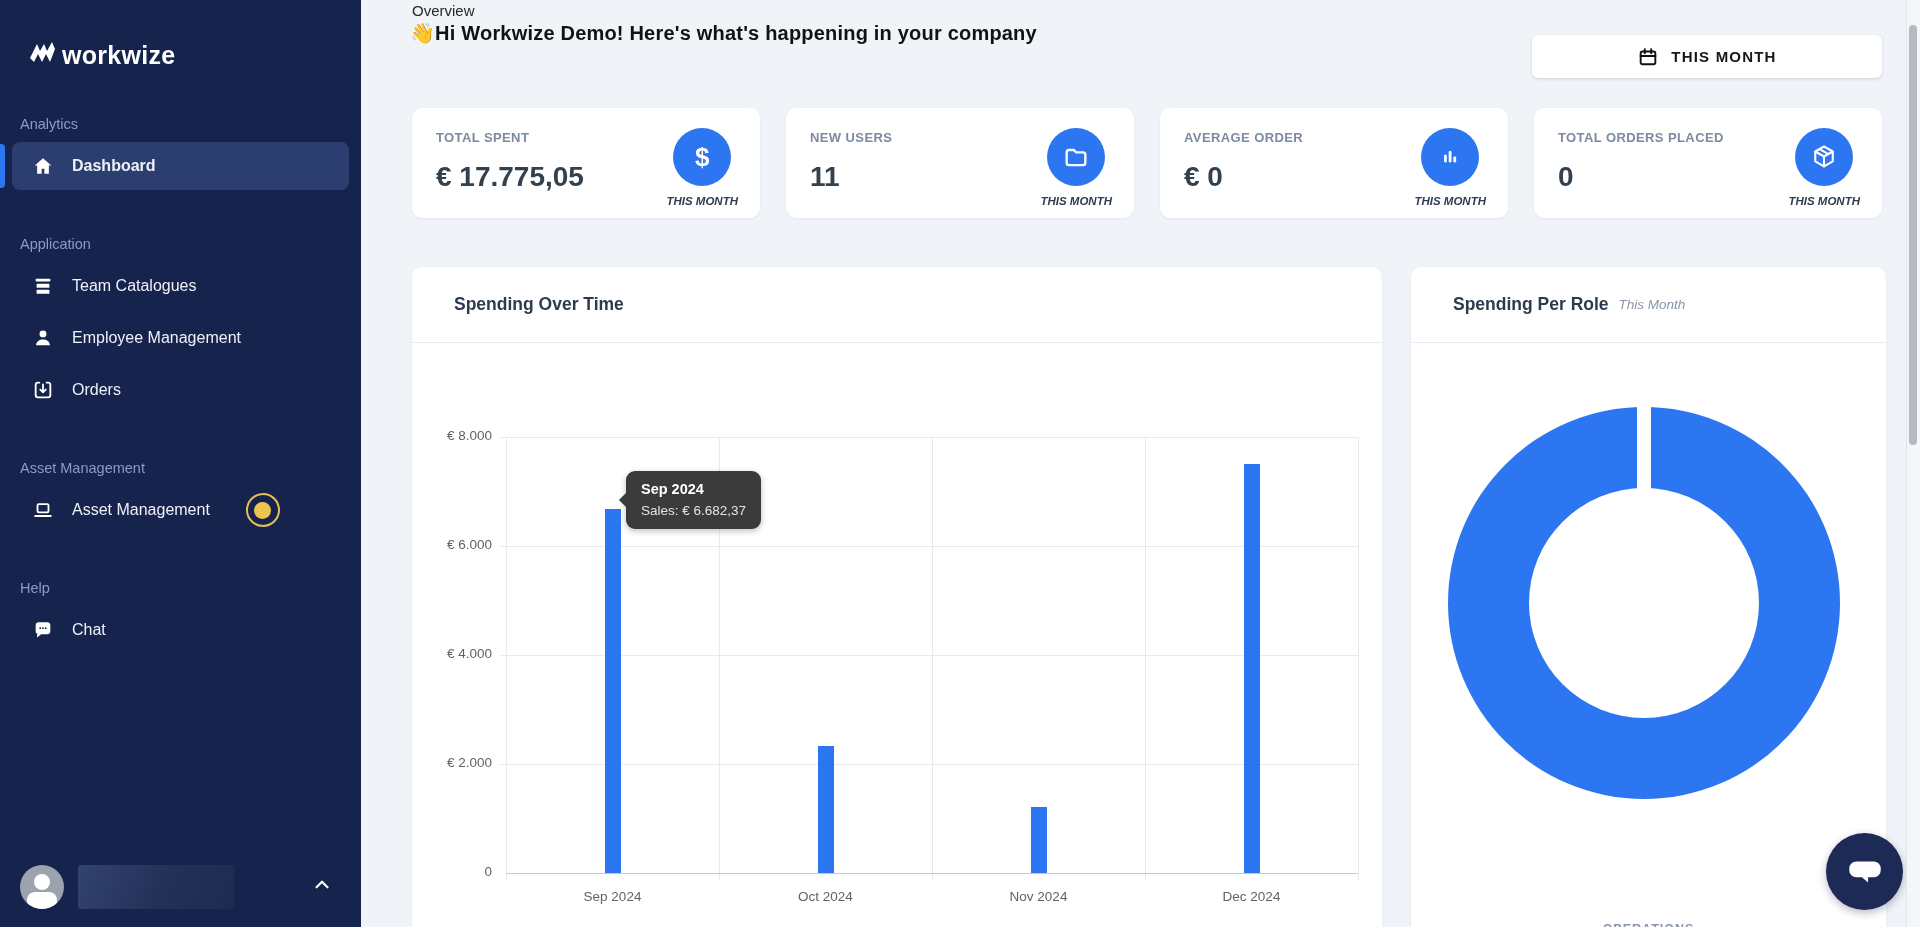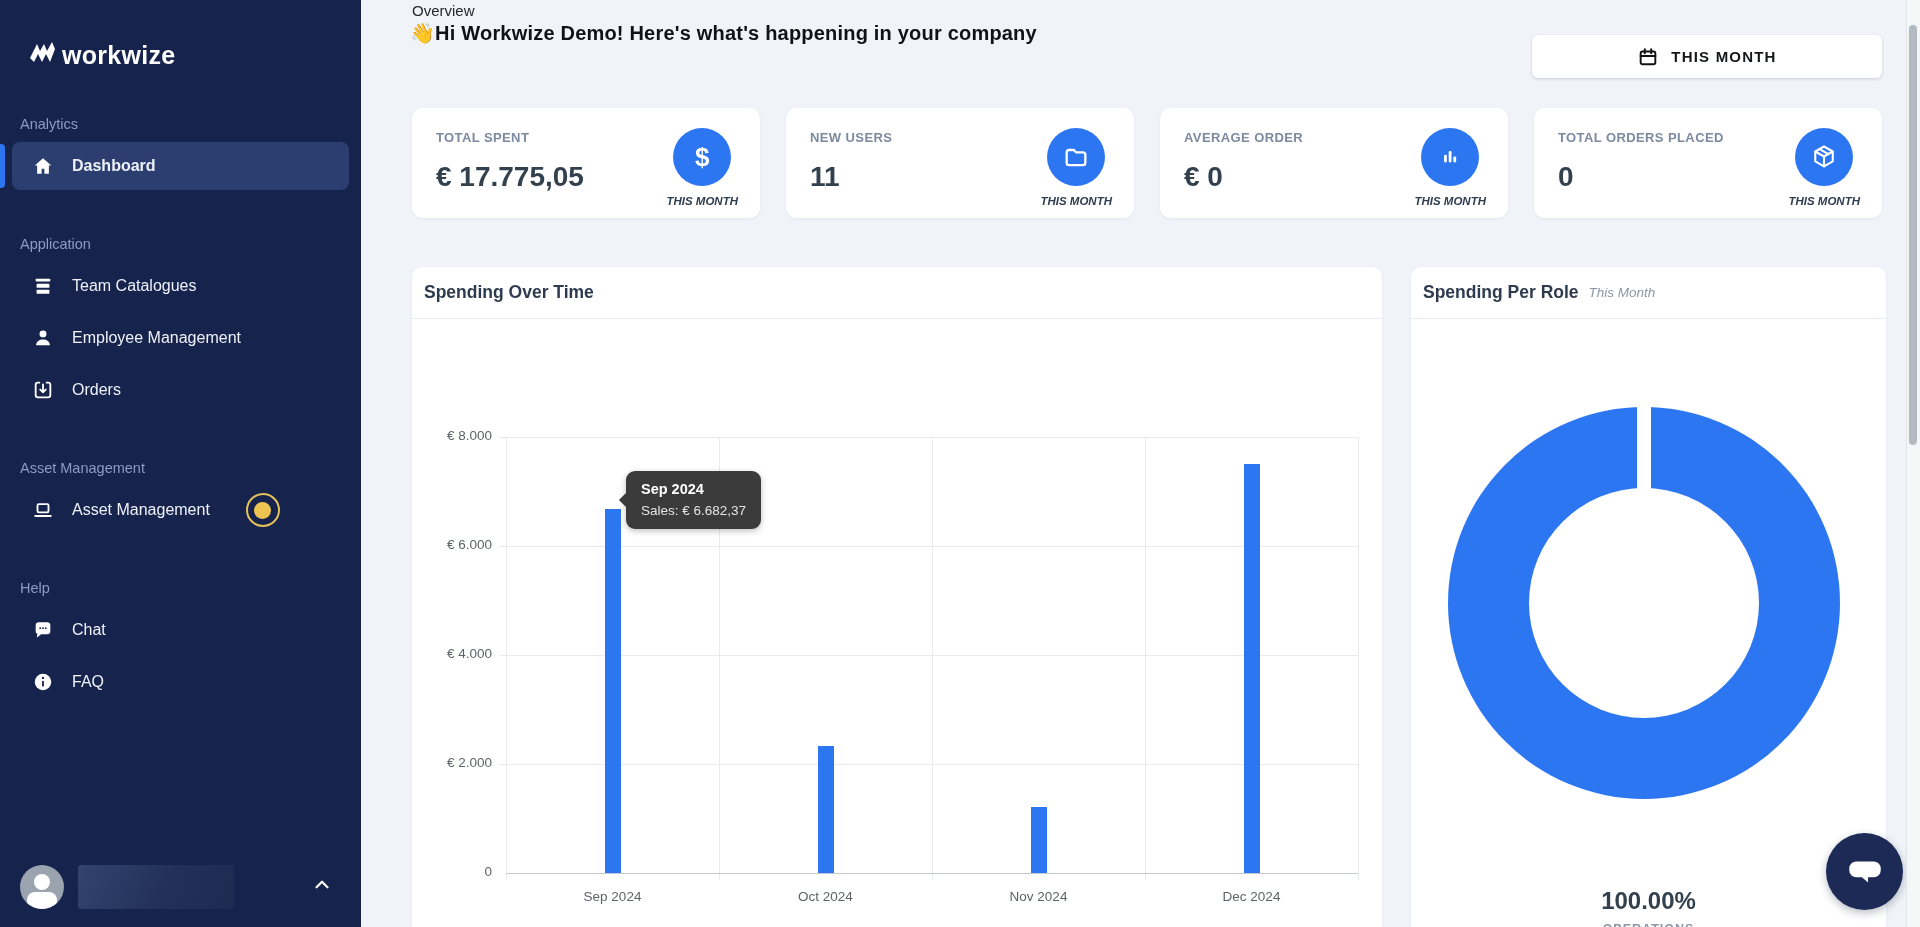--- a/index.html
+++ b/index.html
@@ -38,21 +38,21 @@
   .stat-value { font-size:28px; font-weight:600; color:#33414f; margin-top:16px; }
   .stat-right { position:absolute; top:20px; right:22px; display:flex; flex-direction:column; align-items:center; }
   .icon-circle { width:58px; height:58px; border-radius:50%; background:#2d76f1; display:flex; align-items:center; justify-content:center; }
   .stat-period { margin-top:9px; font-size:11.5px; font-style:italic; font-weight:600; color:#2f3d50; white-space:nowrap; }
   .dollar-glyph { color:#fff; font-size:26px; font-weight:700; }
 
   
   .card { background:#fff; border-radius:10px; box-shadow:0 1px 3px rgba(25,35,65,.06); position:absolute; }
   .bar-card { left:51px; top:267px; width:970px; height:692px; }
   .donut-card { left:1050px; top:267px; width:475px; height:690px; }
-  .card-header { height:52px; display:flex; align-items:center; padding:0 12px; border-bottom:1px solid #e9edf2; }
+  .card-header { height:76px; display:flex; align-items:center; padding:0 42px; border-bottom:1px solid #e9edf2; }
   .card-title { font-size:17.5px; font-weight:700; color:#2e3b4e; }
   .card-subtitle { font-size:13.5px; font-style:italic; color:#8a97a8; margin-left:10px; }
 
   
   .bar-plot { position:absolute; left:0; top:0; right:0; bottom:0; }
   .gridline-h { position:absolute; height:1px; background:#e8eaee; }
   .gridline-v { position:absolute; width:1px; background:#e8eaee; }
   .axis-line { position:absolute; height:1px; background:#c4c8ce; }
   .ytick-label { position:absolute; width:80px; text-align:right; font-size:13.5px; color:#5f6368; }
   .xtick-label { position:absolute; width:140px; text-align:center; font-size:13.5px; color:#5f6368; }
@@ -149,30 +149,20 @@
   <div class="nav-item">
     <span class="icn">
       <svg width="22" height="22" viewBox="0 0 24 24">
           <path d="M4 7a3.5 3.5 0 0 1 3.5-3.5h9A3.5 3.5 0 0 1 20 7v6a3.5 3.5 0 0 1-3.5 3.5H10l-4.5 3.8v-3.8H7A3.5 3.5 0 0 1 4 13z" fill="#ffffff"></path>
           <circle cx="9" cy="10" r="1" fill="#16234d"></circle>
           <circle cx="12" cy="10" r="1" fill="#16234d"></circle>
           <circle cx="15" cy="10" r="1" fill="#16234d"></circle>
         </svg>
     </span>
     <span>Chat</span>
-  </div>
-  <div class="nav-item">
-    <span class="icn">
-      <svg width="22" height="22" viewBox="0 0 24 24">
-          <circle cx="12" cy="12" r="9" fill="#ffffff"></circle>
-          <rect x="11" y="10.5" width="2" height="6.5" rx="1" fill="#16234d"></rect>
-          <circle cx="12" cy="7.5" r="1.3" fill="#16234d"></circle>
-        </svg>
-    </span>
-    <span>FAQ</span>
   </div>
 
   <div class="user-row">
     <span class="avatar"></span>
     <span class="user-name-redacted"></span>
     <span class="chevron-up">
       <svg width="22" height="22" viewBox="0 0 24 24" fill="none" stroke="#ffffff" stroke-width="2.4" stroke-linecap="round" stroke-linejoin="round">
           <path d="M6 14.5l6-6 6 6"></path>
         </svg>
     </span>
@@ -286,21 +276,20 @@
     <div class="card-header">
       <span class="card-title">Spending Per Role</span>
       <span class="card-subtitle">This Month</span>
     </div>
     <div class="donut-wrap">
       <div class="donut-ring" id="donut-ring" style="background: conic-gradient(rgb(45, 118, 241) 0deg, rgb(45, 118, 241) 360deg);">
         <div class="donut-gap"></div>
         <div class="donut-hole"></div>
       </div>
     </div>
-    <div class="donut-pct">100.00%</div>
     <div class="donut-slice-label">OPERATIONS</div>
   </div>
 
   <div class="chat-fab">
     <span style="display:flex;">
       <svg width="42" height="42" viewBox="0 0 48 48">
           <path d="M14 12h20a8 8 0 0 1 8 8v2a8 8 0 0 1-8 8h-6.5v6l-7-6H14a8 8 0 0 1-8-8v-2a8 8 0 0 1 8-8z" fill="#ffffff"></path>
         </svg>
     </span>
   </div>

